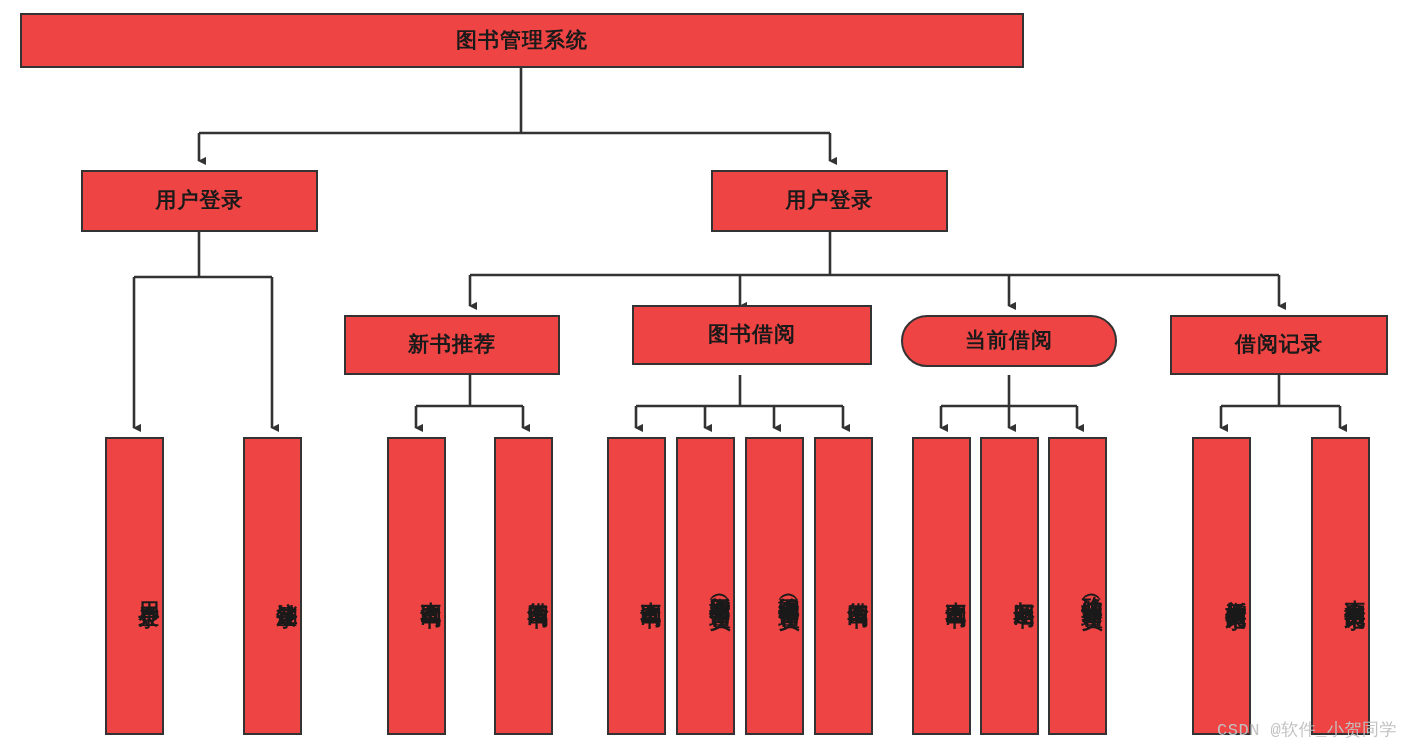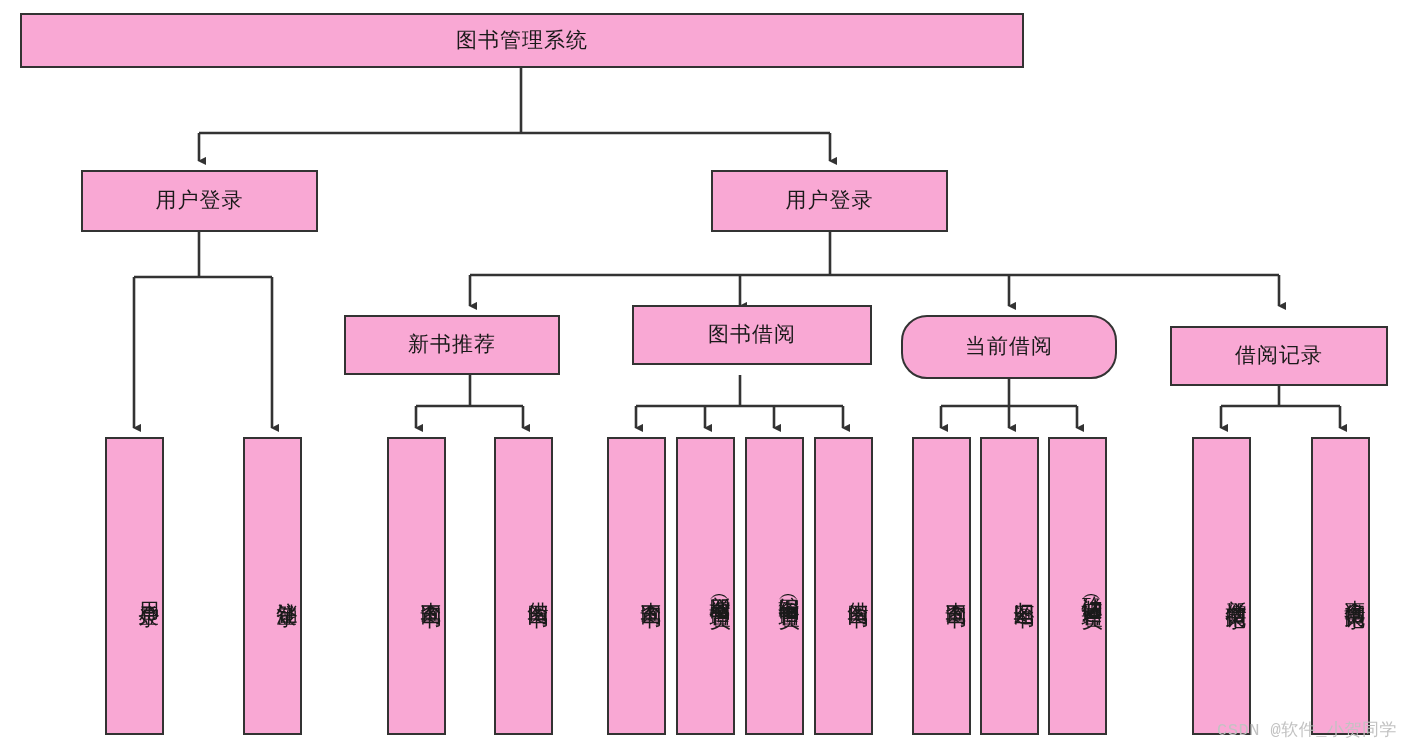--- a/index.html
+++ b/index.html
@@ -22,27 +22,28 @@
     left: 0;
     top: 0;
     width: 1405px;
     height: 747px;
     pointer-events: none;
   }
   .node {
     position: absolute;
     box-sizing: border-box;
     border: 2px solid #333333;
-    background: #f9a8d4;
+    background: #ef4444;
     display: flex;
     align-items: center;
     justify-content: center;
     text-align: center;
     color: #1a1a1a;
     z-index: 2;
+    font-weight: bold;
   }
   .node.horizontal {
     font-size: 21px;
     line-height: 1.2;
     letter-spacing: 1px;
   }
   .node.vertical {
     writing-mode: vertical-rl;
     text-orientation: upright;
     font-size: 21px;
@@ -122,22 +123,22 @@
     </g>
   </svg>
 
   <div class="node horizontal" style="left:20px; top:13px; width:1004px; height:55px;">图书管理系统</div>
 
   <div class="node horizontal" style="left:81px; top:170px; width:237px; height:62px;">用户登录</div>
   <div class="node horizontal" style="left:711px; top:170px; width:237px; height:62px;">用户登录</div>
 
   <div class="node horizontal" style="left:344px; top:315px; width:216px; height:60px;">新书推荐</div>
   <div class="node horizontal" style="left:632px; top:305px; width:240px; height:60px;">图书借阅</div>
-  <div class="node horizontal" style="left:901px; top:315px; width:216px; height:64px;border-radius:26px;">当前借阅</div>
-  <div class="node horizontal" style="left:1170px; top:326px; width:218px; height:60px;">借阅记录</div>
+  <div class="node horizontal" style="left:901px; top:315px; width:216px; height:52px;border-radius:26px;">当前借阅</div>
+  <div class="node horizontal" style="left:1170px; top:315px; width:218px; height:60px;">借阅记录</div>
 
   <div class="node vertical" style="left:105px; top:437px; width:59px; height:298px;">用户登录</div>
   <div class="node vertical" style="left:243px; top:437px; width:59px; height:298px;">注销登录</div>
 
   <div class="node vertical" style="left:387px; top:437px; width:59px; height:298px;">查询图书</div>
   <div class="node vertical" style="left:494px; top:437px; width:59px; height:298px;">借阅图书</div>
 
   <div class="node vertical" style="left:607px; top:437px; width:59px; height:298px;">查询图书</div>
   <div class="node vertical toppad" style="left:676px; top:437px; width:59px; height:298px;">新增图书（管理员）</div>
   <div class="node vertical toppad" style="left:745px; top:437px; width:59px; height:298px;">编辑图书（管理员）</div>

